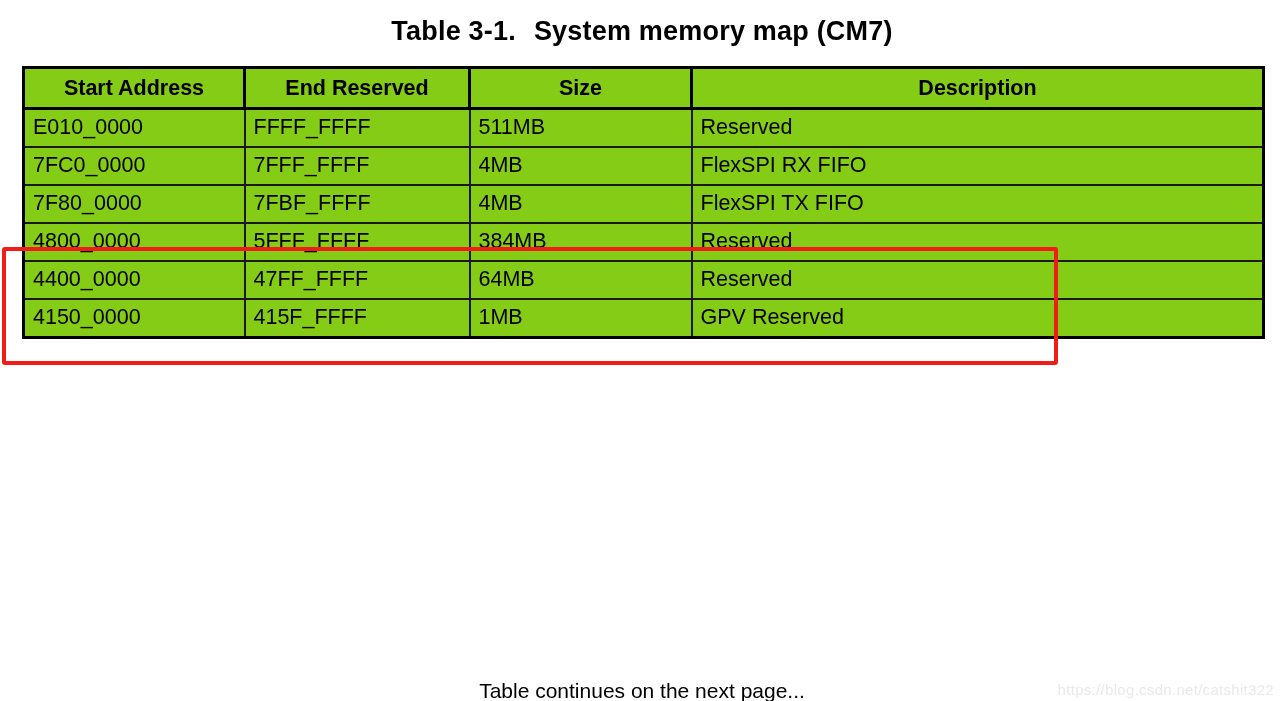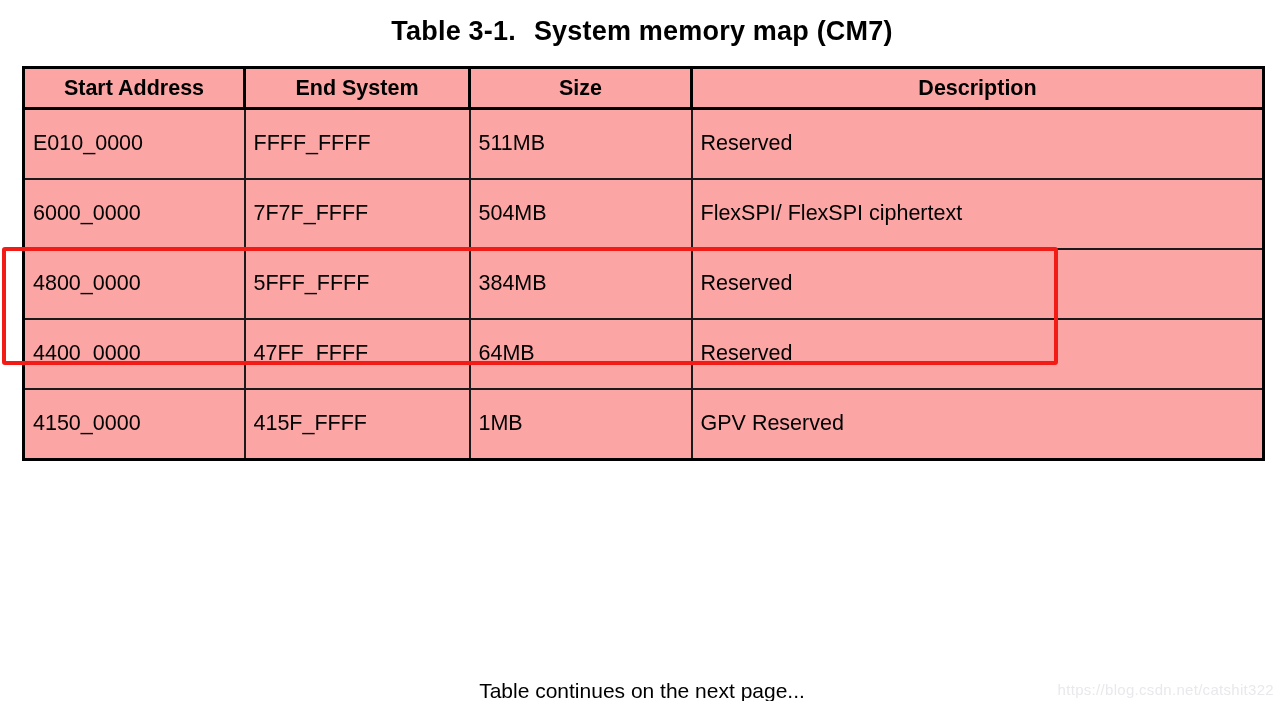--- a/index.html
+++ b/index.html
@@ -33,39 +33,39 @@
 
   table.memtable {
     position: absolute;
     left: 22px;
     top: 58px;
     width: 1240px;
     border-collapse: collapse;
     table-layout: fixed;
     font-size: 21.5px;
     color: #000000;
-    background: #fca5a5;
+    background: #84cc16;
     border: 3px solid #000000;
   }
   .memtable col.c-start { width: 221px; }
   .memtable col.c-end   { width: 225px; }
   .memtable col.c-size  { width: 222px; }
   .memtable col.c-desc  { width: 572px; }
 
   .memtable th {
     border: 3px solid #000000;
     font-weight: bold;
     text-align: center;
     padding: 3px 8px;
     height: 32px;
     vertical-align: middle;
   }
   .memtable td {
     border: 2px solid #1a1a1a;
-    padding: 20px 8px;
+    padding: 4px 8px;
     vertical-align: middle;
     line-height: 1.3;
     overflow: hidden;
     white-space: normal;
   }
   .memtable tbody tr { height: 38px; }
 
   .highlight-box {
     position: absolute;
     left: 2px;
@@ -104,37 +104,43 @@
   <table class="memtable">
     <colgroup>
       <col class="c-start">
         <col class="c-end">
         <col class="c-size">
         <col class="c-desc">
     </colgroup>
     <thead>
       <tr>
         <th>Start Address</th>
-        <th>End System</th>
+        <th>End Reserved</th>
         <th>Size</th>
         <th>Description</th>
       </tr>
     </thead>
     <tbody>
         <tr>
           <td>E010_0000</td>
           <td>FFFF_FFFF</td>
           <td>511MB</td>
           <td>Reserved</td>
         </tr>
         <tr class="hl">
-          <td>6000_0000</td>
-          <td>7F7F_FFFF</td>
-          <td>504MB</td>
-          <td>FlexSPI/ FlexSPI ciphertext</td>
+          <td>7FC0_0000</td>
+          <td>7FFF_FFFF</td>
+          <td>4MB</td>
+          <td>FlexSPI RX FIFO</td>
+        </tr>
+        <tr class="hl">
+          <td>7F80_0000</td>
+          <td>7FBF_FFFF</td>
+          <td>4MB</td>
+          <td>FlexSPI TX FIFO</td>
         </tr>
         <tr>
           <td>4800_0000</td>
           <td>5FFF_FFFF</td>
           <td>384MB</td>
           <td>Reserved</td>
         </tr>
         <tr>
           <td>4400_0000</td>
           <td>47FF_FFFF</td>

